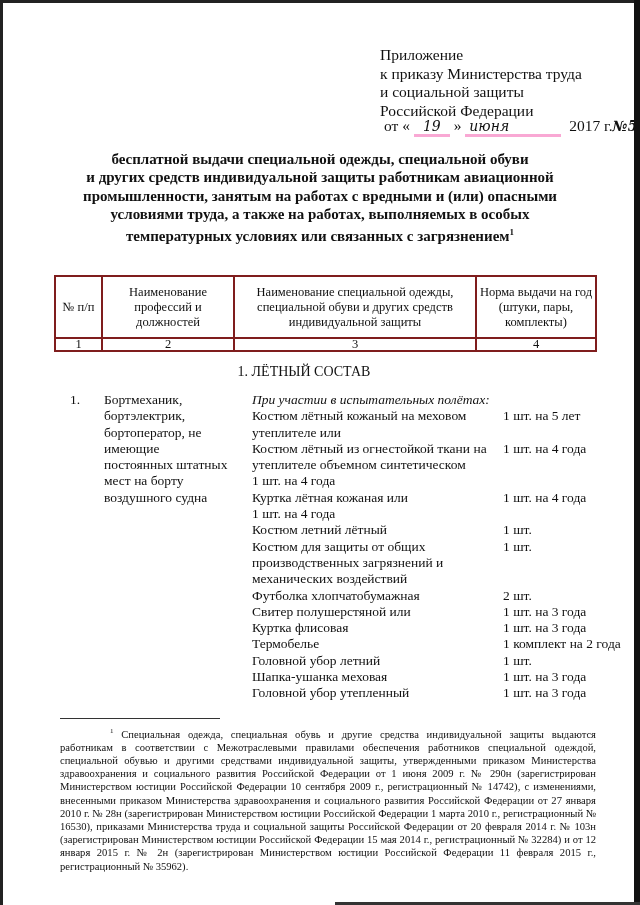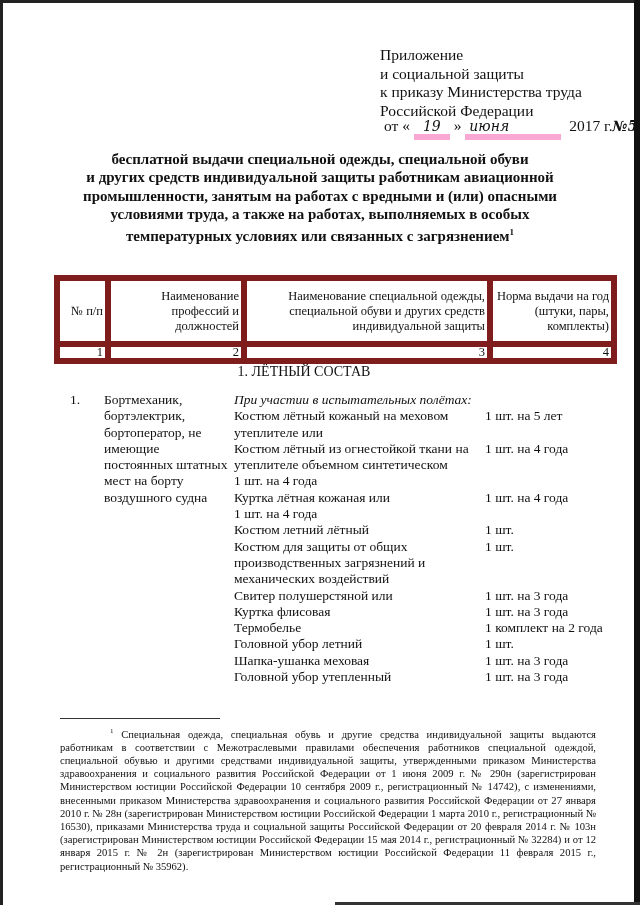--- a/index.html
+++ b/index.html
@@ -7,59 +7,59 @@
     width: 640px; height: 905px; background: #ffffff; position: relative; overflow: hidden;
     font-family: "Liberation Serif", "DejaVu Serif", serif; color: #111;
   }
   .scan-border-top { position: absolute; left: 0; top: 0; width: 640px; height: 3px; background: #222; }
   .scan-border-left { position: absolute; left: 0; top: 0; width: 3px; height: 905px; background: #222; }
   .scan-border-right { position: absolute; right: 0; top: 0; width: 6px; height: 905px; background: #111; }
   .scan-border-bottom { position: absolute; left: 335px; bottom: 0; width: 305px; height: 3px; background: #333; }
 
   .appendix { position: absolute; left: 380px; top: 46px; width: 220px; font-size: 15.5px; line-height: 18.5px; }
   .date-line { position: absolute; left: 384px; top: 117px; font-size: 15.5px; white-space: nowrap; }
-  .hand { font-family: "DejaVu Serif", serif; font-style: italic; font-size: 14px; border-bottom: 6px solid #f9a8d4; display: inline-block; padding: 0 4px; }
+  .hand { font-family: "DejaVu Serif", serif; font-style: italic; font-size: 14px; border-bottom: 3px solid #f9a8d4; display: inline-block; padding: 0 4px; }
   .hand.day { width: 28px; text-align: center; }
   .hand.month { width: 88px; text-align: left; margin-right: 4px; }
   .hand.number { border-bottom: none; font-weight: bold; padding: 0; }
 
   .title { position: absolute; left: 60px; top: 150px; width: 520px; text-align: center; font-weight: bold; font-size: 15px; line-height: 18.3px; }
   .title sup { font-size: 9px; }
 
   table.hdr { position: absolute; left: 54px; top: 275px; border-collapse: collapse; font-size: 12.5px; line-height: 15px; }
-  table.hdr td { border: 6px solid #7f1d1d; text-align: right; vertical-align: middle; padding: 0 2px; }
+  table.hdr td { border: 2px solid #7f1d1d; text-align: center; vertical-align: middle; padding: 0 2px; }
   table.hdr tr.head td { height: 60px; }
   table.hdr tr.nums td { height: 11px; font-size: 12.5px; line-height: 11px; }
   .c1 { width: 41px; } .c2 { width: 126px; } .c3 { width: 236px; } .c4 { width: 114px; margin-left: 12px; }
 
   .section { position: absolute; left: 0; top: 364px; width: 588px; text-align: center; font-size: 14px; padding-left: 20px; box-sizing: border-box; }
   .row-num { position: absolute; left: 70px; top: 392px; font-size: 13.5px; }
   .profession { position: absolute; left: 104px; top: 392px; width: 125px; font-size: 13.5px; line-height: 16.3px; }
-  .items { position: absolute; left: 234px; top: 392px; width: 380px; font-size: 13.5px; line-height: 16.3px; }
+  .items { position: absolute; left: 252px; top: 392px; width: 380px; font-size: 13.5px; line-height: 16.3px; }
   .item { display: flex; }
   .item .name { width: 251px; flex: none; }
   .item .norm { width: 120px; flex: none; }
   .cond { font-style: italic; }
 
   .fn-rule { position: absolute; left: 60px; top: 718px; width: 160px; border-top: 1px solid #333; }
   .footnote { position: absolute; left: 60px; top: 725px; width: 536px; font-size: 10.6px; line-height: 13.2px; text-align: justify; text-indent: 50px; }
   .footnote sup { font-size: 7px; }
 </style>
 </head>
 <body>
 
 <div class="scan-border-top"></div>
 <div class="scan-border-left"></div>
 <div class="scan-border-right"></div>
 <div class="scan-border-bottom"></div>
 
 <div class="appendix">
   <div>Приложение</div>
+  <div>к приказу Министерства труда</div>
   <div>и социальной защиты</div>
-  <div>к приказу Министерства труда</div>
   <div>Российской Федерации</div>
 </div>
 
 <div class="date-line">
   <span>от «</span>
   <span class="hand day">19</span>
   <span>»</span>
   <span class="hand month">июня</span>
   <span>2017 г.</span><span class="hand number">№507н</span>
 </div>
@@ -116,20 +116,24 @@
   </div>
   <div class="item">
     <span class="name">Костюм летний лётный</span>
     <span class="norm">1 шт.</span>
   </div>
   <div class="item">
     <span class="name">Костюм для защиты от общих производственных загрязнений и механических воздействий</span>
     <span class="norm">1 шт.</span>
   </div>
   <div class="item">
+    <span class="name">Футболка хлопчатобумажная</span>
+    <span class="norm">2 шт.</span>
+  </div>
+  <div class="item">
     <span class="name">Свитер полушерстяной или</span>
     <span class="norm">1 шт. на 3 года</span>
   </div>
   <div class="item">
     <span class="name">Куртка флисовая</span>
     <span class="norm">1 шт. на 3 года</span>
   </div>
   <div class="item">
     <span class="name">Термобелье</span>
     <span class="norm">1 комплект на 2 года</span>

